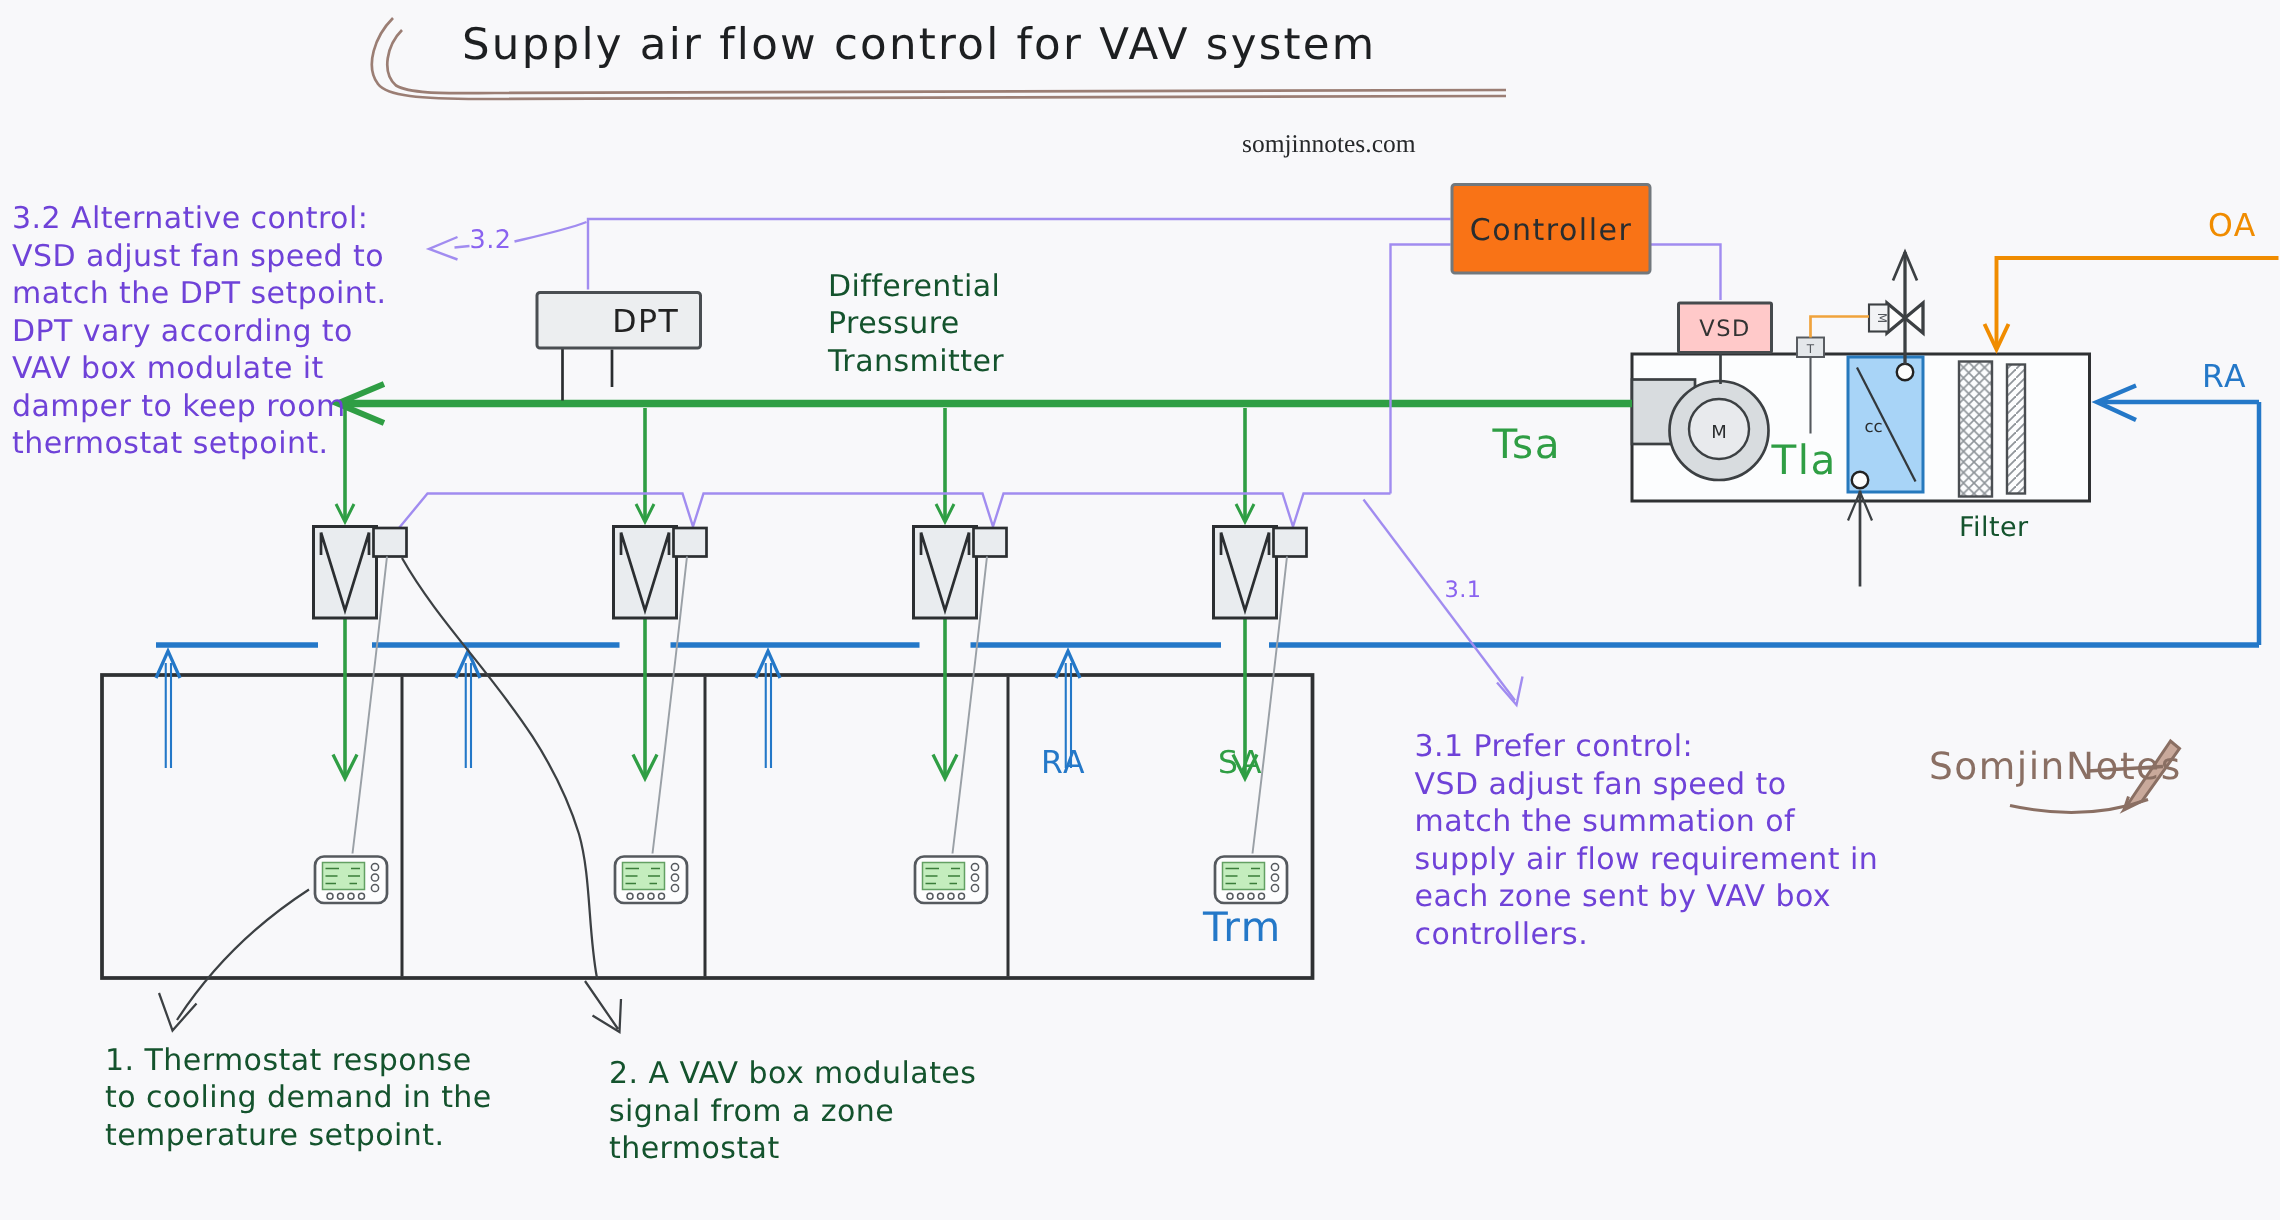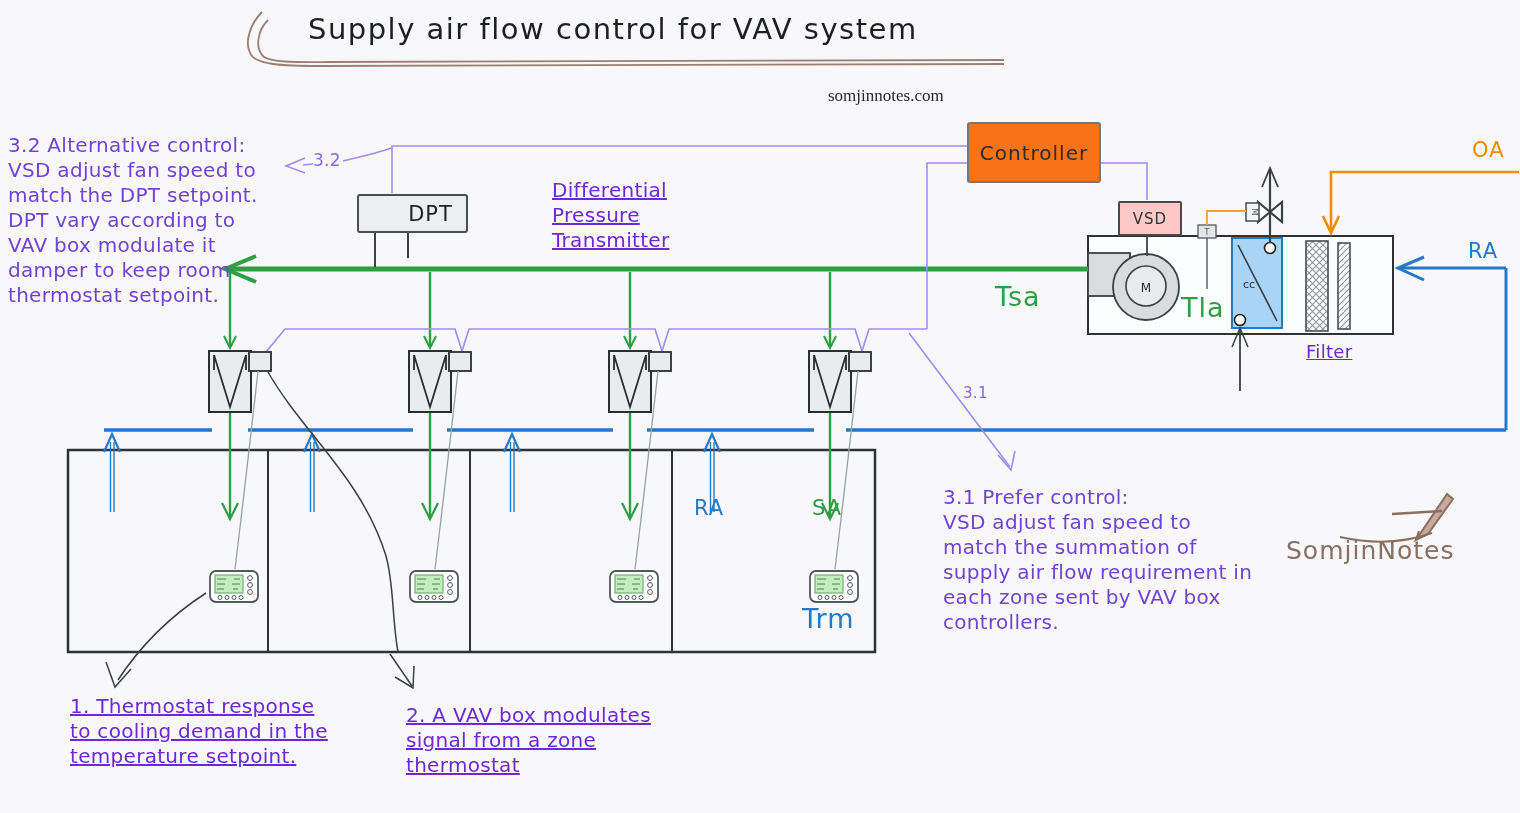--- a/index.html
+++ b/index.html
@@ -5,21 +5,21 @@
   html,body{margin:0;padding:0;background:#f8f8fa;}
   #canvas{position:relative;width:1520px;height:813px;background:#f8f8fa;overflow:hidden;
           font-family:"DejaVu Sans",sans-serif;}
   #wires{position:absolute;left:0;top:0;}
   .t{position:absolute;white-space:nowrap;}
   .hand{font-family:"DejaVu Sans",sans-serif;letter-spacing:.3px;}
   .title{font-size:29px;color:#1d1f21;letter-spacing:1.5px;font-weight:500;}
   .site{font-family:Liberation Serif, serif;font-size:17px;color:#26282a;}
   .note{font-size:20px;line-height:25px;}
   .purple{color:#6f42d8;}
-  .black{color:#6d28d9;text-decoration:underline;}
+  .black{color:#14532d;}
   .ref{color:#8a63f0;}
   .boxlbl{display:flex;align-items:center;justify-content:center;position:absolute;}
   #controller-box{left:967px;top:122px;width:130px;height:57px;background:#f97316;
      border:2px solid #72787d;border-radius:3px;font-size:20px;color:#2a2d2f;letter-spacing:1px;}
   #dpt-box{left:357px;top:194px;width:71px;height:35px;background:#eceef0;
      border:2px solid #4a4e52;border-radius:3px;font-size:21px;color:#222;letter-spacing:1px;padding-left:36px;}
   #vsd-box{left:1118px;top:201px;width:60px;height:31px;background:#ffc9c9;
      border:2px solid #464a4d;border-radius:2px;font-size:15px;color:#333;letter-spacing:1px;}
   .lbl-green{color:#2f9e44;}
   .lbl-blue{color:#2478c8;}
@@ -330,15 +330,15 @@
     <div>1. Thermostat response</div>
     <div>to cooling demand in the</div>
     <div>temperature setpoint.</div>
   </div>
   <div class="t note black hand" style="left:406px;top:703px;">
     <div>2. A VAV box modulates</div>
     <div>signal from a zone</div>
     <div>thermostat</div>
   </div>
 
-  <div class="t logo hand" style="left:1286px;top:536px;text-align:right;">SomjinNotes</div>
+  <div class="t logo hand" style="left:1286px;top:496px;text-align:right;">SomjinNotes</div>
 
 </div>
 
 </body></html>

